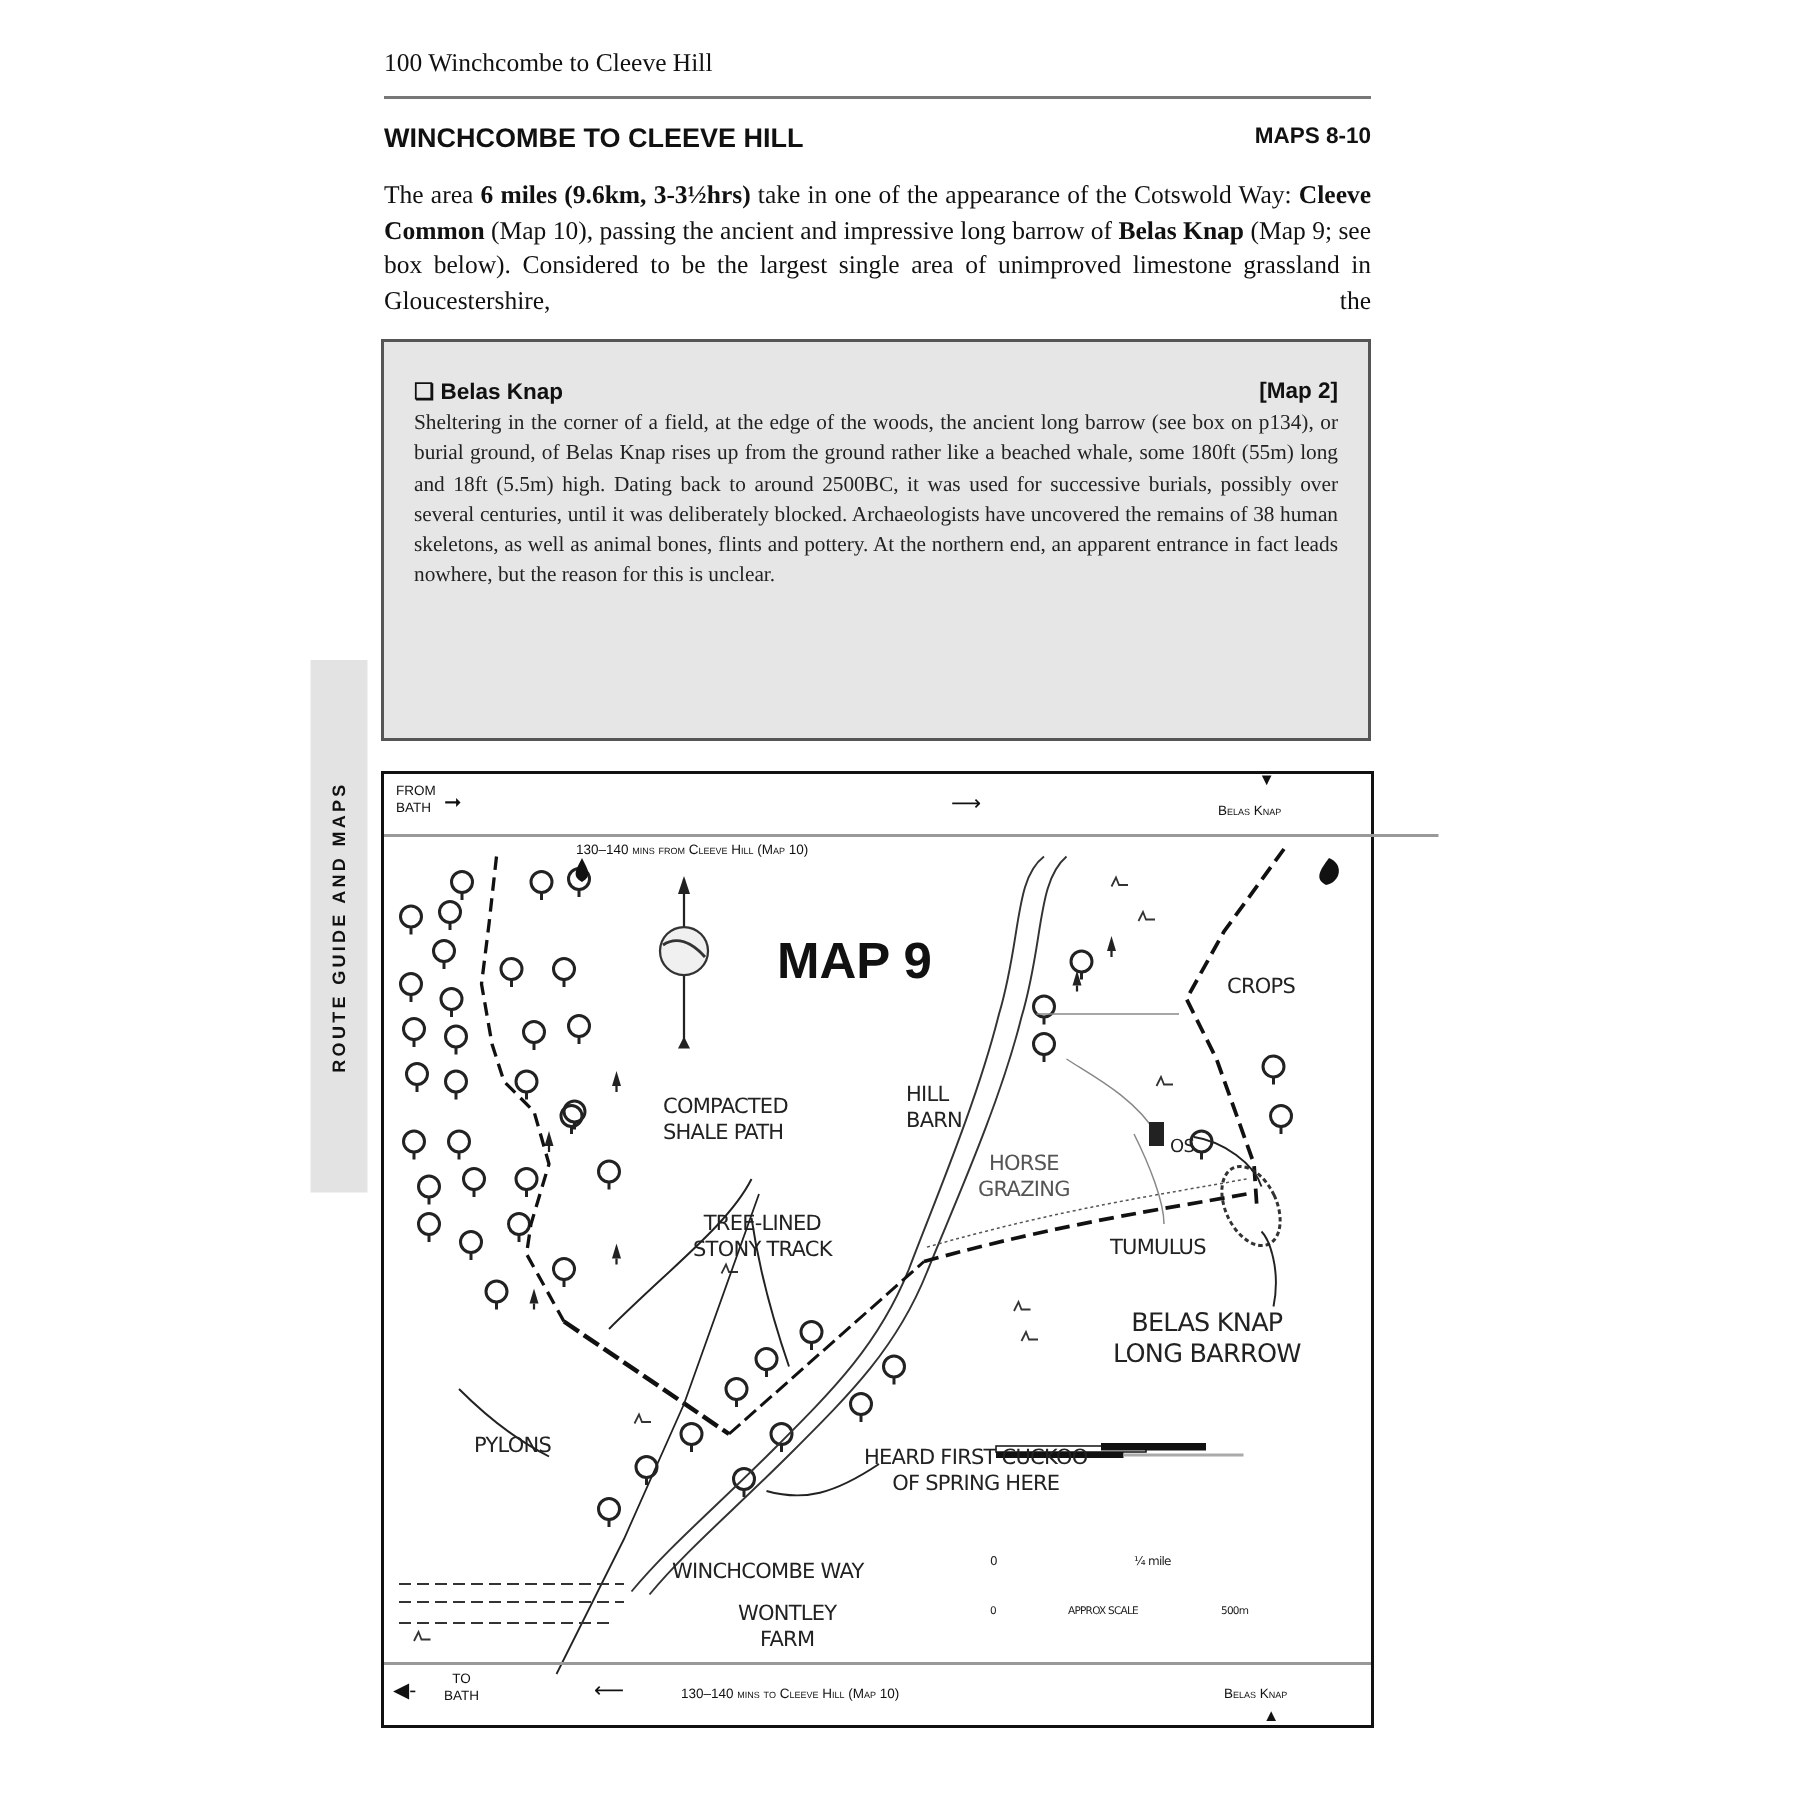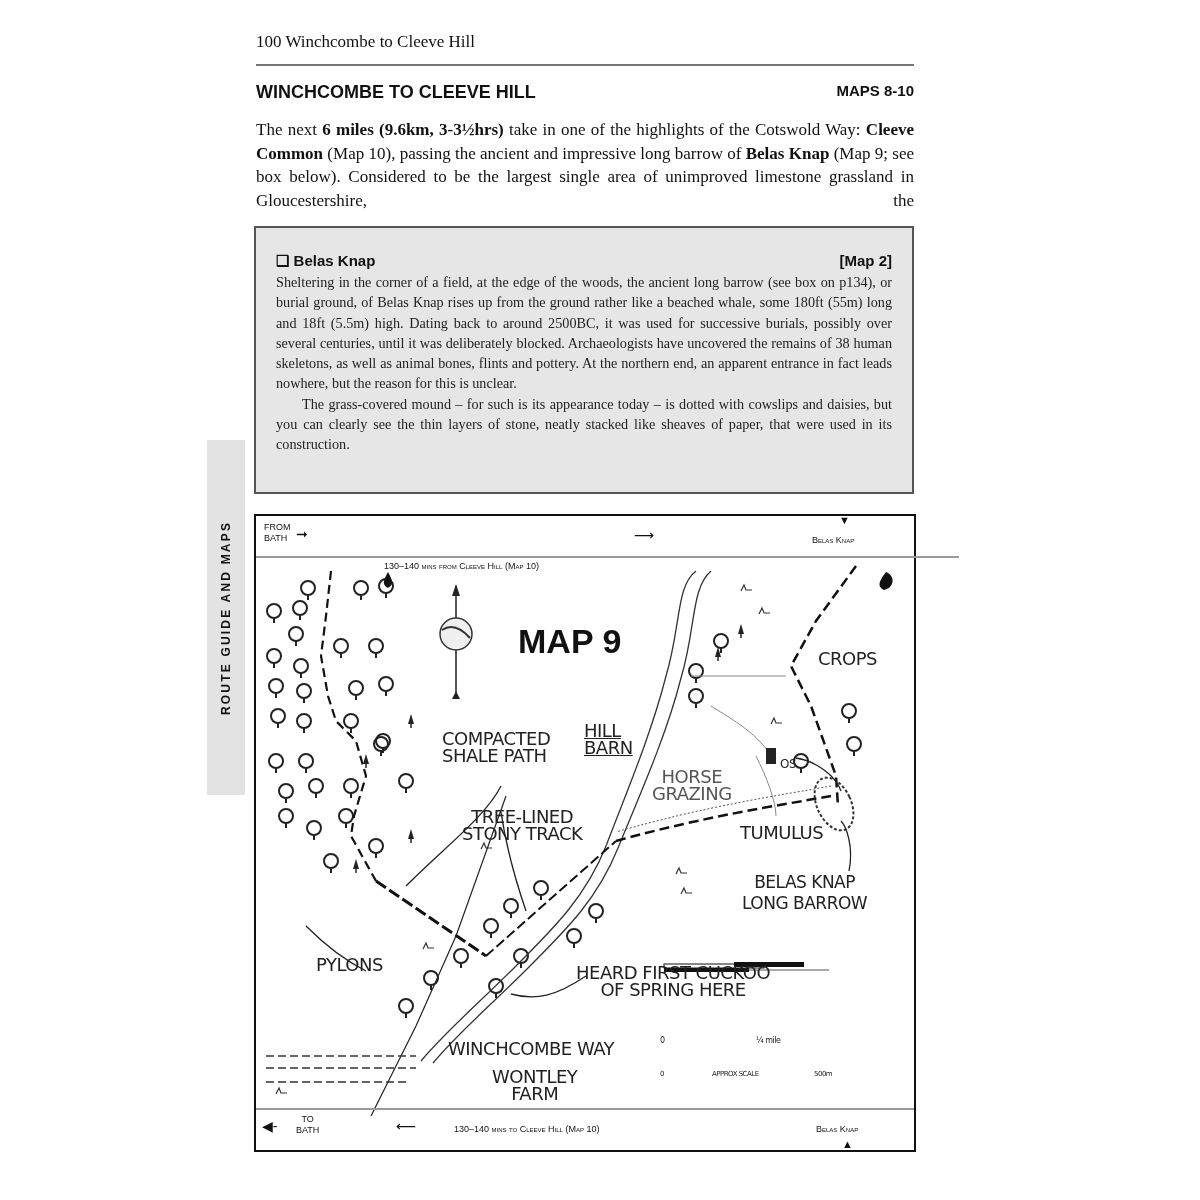--- a/index.html
+++ b/index.html
@@ -16,44 +16,43 @@
   .box-body p{margin:0;}
   .box-body p.indent{text-indent:26px;}
   .side-tab{position:absolute;left:207px;top:440px;width:38px;height:355px;background:#e3e3e3;}
   .side-tab span{position:absolute;left:50%;top:50%;transform:translate(-50%,-50%) rotate(-90deg);white-space:nowrap;font-family:"Liberation Sans",sans-serif;font-weight:bold;font-size:12px;letter-spacing:2.2px;}
   .map{position:absolute;left:254px;top:514px;width:662px;height:638px;border:2px solid #111;box-sizing:border-box;background:#fff;}
   .map svg{position:absolute;left:0;top:0;}
   .bar{position:absolute;left:0;width:100%;height:40px;font-family:"Liberation Sans",sans-serif;font-size:9px;font-variant:small-caps;}
   .bar.top{top:0;border-bottom:2px solid #999;padding-left:45px;}
   .bar.bottom{bottom:0;border-top:2px solid #999;}
   .bar .t{position:absolute;}
-  .lbl{position:absolute;font-family:"DejaVu Sans",sans-serif;font-size:18px;line-height:17px;letter-spacing:-0.5px;color:#222;white-space:nowrap;}
+  .lbl{position:absolute;font-family:"DejaVu Sans",sans-serif;font-size:14px;line-height:17px;letter-spacing:-0.5px;color:#222;white-space:nowrap;}
   .lbl.c{text-align:center;}
   .map-title{position:absolute;left:262px;top:106px;font-family:"Liberation Sans",sans-serif;font-weight:bold;font-size:34px;}
 </style>
 </head>
 <body>
 
 <div class="running-head">100  Winchcombe to Cleeve Hill</div>
 <div class="rule"></div>
 <div class="sec-title">WINCHCOMBE TO CLEEVE HILL</div>
 <div class="sec-maps">MAPS 8-10</div>
 
 <div class="intro">
-  <p><span>The next </span><b>6 miles (9.6km, 3-3½hrs)</b><span> take in one of the highlights of the Cotswold Way: </span><b>Cleeve Common</b><span> (Map 10), passing the ancient and impressive long barrow of </span><b>Belas Knap</b><span> (Map 9; see box below). Considered to be the largest single area of unimproved limestone grassland in Gloucestershire, the</span></p>
+  <p><span>The area </span><b>6 miles (9.6km, 3-3½hrs)</b><span> take in one of the appearance of the Cotswold Way: </span><b>Cleeve Common</b><span> (Map 10), passing the ancient and impressive long barrow of </span><b>Belas Knap</b><span> (Map 9; see box below). Considered to be the largest single area of unimproved limestone grassland in Gloucestershire, the</span></p>
 </div>
 
 <div class="box">
   <div class="box-head">
     <span>❏ Belas Knap</span>
     <span>[Map 2]</span>
   </div>
   <div class="box-body">
     <p>Sheltering in the corner of a field, at the edge of the woods, the ancient long barrow (see box on p134), or burial ground, of Belas Knap rises up from the ground rather like a beached whale, some 180ft (55m) long and 18ft (5.5m) high. Dating back to around 2500BC, it was used for successive burials, possibly over several centuries, until it was deliberately blocked. Archaeologists have uncovered the remains of 38 human skeletons, as well as animal bones, flints and pottery. At the northern end, an apparent entrance in fact leads nowhere, but the reason for this is unclear.</p>
-    <p class="indent">The grass-covered mound – for such is its appearance today – is dotted with cowslips and daisies, but you can clearly see the thin layers of stone, neatly stacked like sheaves of paper, that were used in its construction.</p>
   </div>
 </div>
 
 <div class="side-tab">
     <span>ROUTE GUIDE AND MAPS</span>
   </div>
 
 <div class="map">
   <div class="bar top">
     <span class="t" style="left:8px;top:6px;line-height:11px;"><span>FROM</span><br><span>BATH</span></span>
@@ -194,21 +193,21 @@
     <path d="M245,296 C250,330 258,360 270,395" fill="none" stroke="#222" stroke-width="1.3"></path>
     <path d="M50,410 C70,430 90,445 110,455" fill="none" stroke="#222" stroke-width="1.3"></path>
     <path d="M330,460 C300,480 280,485 255,478" fill="none" stroke="#222" stroke-width="1.3"></path>
     <path d="M593,355 C598,330 590,310 585,305" fill="none" stroke="#222" stroke-width="1.3"></path>
     <path d="M540,242 C560,245 580,260 585,275" fill="none" stroke="#222" stroke-width="1.3"></path>
   </svg>
 
   <div class="map-title">MAP 9</div>
 
   <div class="lbl" style="left:186px;top:214px;"><span>COMPACTED</span><br><span>SHALE PATH</span></div>
-  <div class="lbl" style="left:328px;top:206px;text-decoration:underline;"><span>HILL</span><br><span>BARN</span></div>
+  <div class="lbl" style="left:348px;top:206px;"><span>HILL</span><br><span>BARN</span></div>
   <div class="lbl" style="left:562px;top:134px;">CROPS</div>
   <div class="lbl" style="left:524px;top:240px;font-size:12px;">OS</div>
   <div class="lbl c" style="left:396px;top:252px;color:#555;"><span>HORSE</span><br><span>GRAZING</span></div>
   <div class="lbl c" style="left:206px;top:292px;"><span>TREE-LINED</span><br><span>STONY TRACK</span></div>
   <div class="lbl" style="left:484px;top:308px;">TUMULUS</div>
   <div class="lbl c" style="left:486px;top:356px;font-size:17px;line-height:21px;"><span>BELAS KNAP</span><br><span>LONG BARROW</span></div>
   <div class="lbl" style="left:60px;top:440px;">PYLONS</div>
   <div class="lbl c" style="left:320px;top:448px;"><span>HEARD FIRST CUCKOO</span><br><span>OF SPRING HERE</span></div>
   <div class="lbl" style="left:192px;top:524px;">WINCHCOMBE WAY</div>
   <div class="lbl c" style="left:236px;top:552px;"><span>WONTLEY</span><br><span>FARM</span></div>

